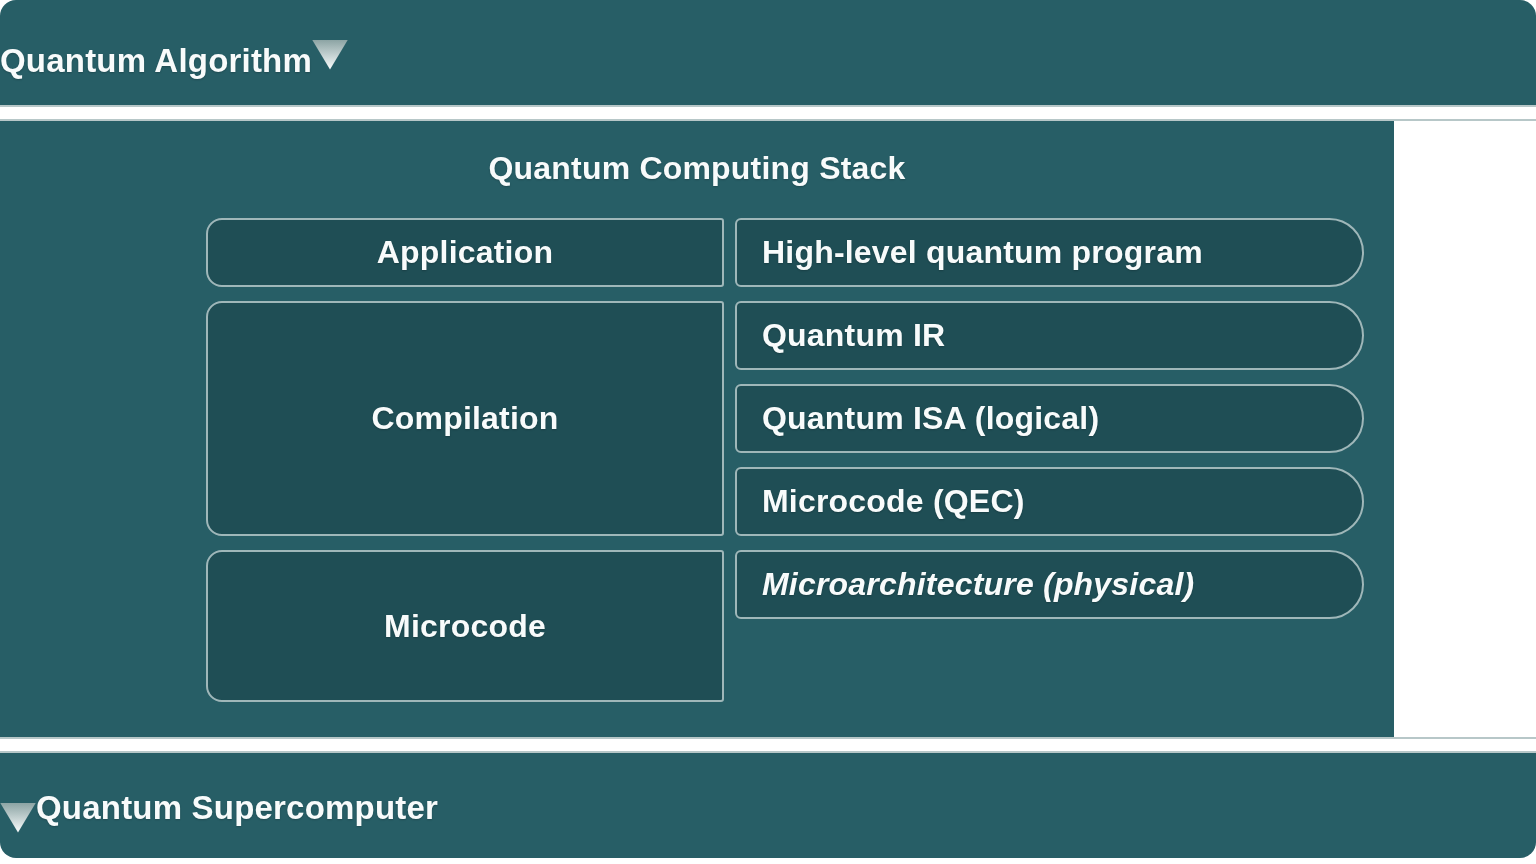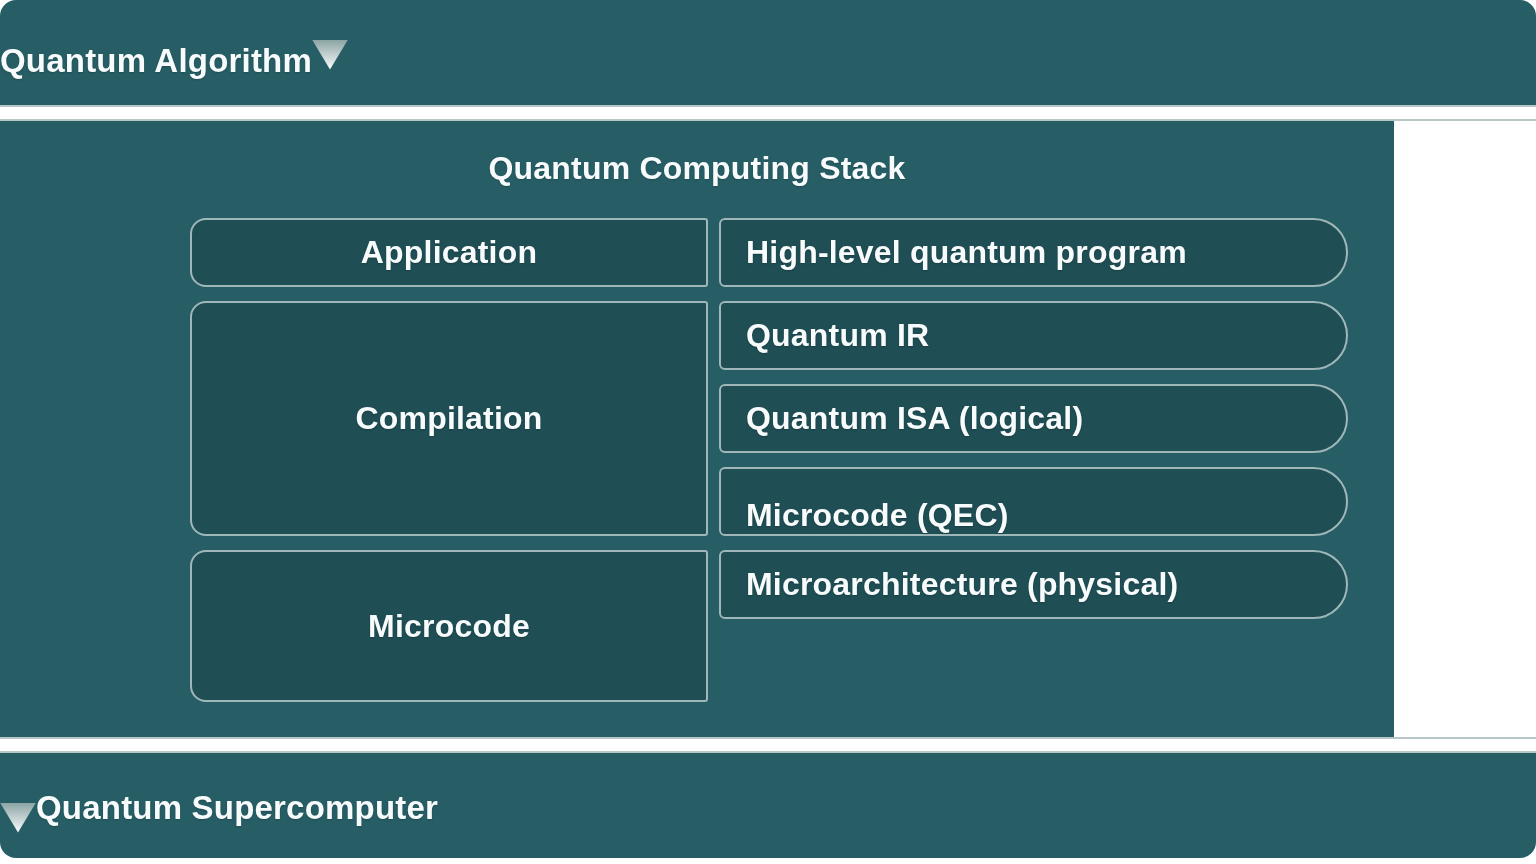--- a/index.html
+++ b/index.html
@@ -93,21 +93,21 @@
     margin: 0;
     text-align: center;
     font-size: 32px;
     font-weight: 700;
     line-height: 44px;
     letter-spacing: 0.2px;
     text-shadow: 0 1px 2px rgba(0,0,0,0.20);
   }
   .grid {
     position: absolute;
-    left: 190px;
+    left: 206px;
     top: 97px;
     display: grid;
     grid-template-columns: 518px 629px;
     grid-auto-rows: 69px;
     column-gap: 11px;
     row-gap: 14px;
   }
   .box {
     box-sizing: border-box;
     background: var(--box-bg, #1F4E55);
@@ -129,22 +129,22 @@
   .cat-2 { grid-row: 2 / span 3; }
   .cat-3 { grid-row: 5 / span 2; }
   .layer {
     grid-column: 2;
     padding-left: 25px;
     border-radius: 6px 35px 35px 6px;
   }
   .layer-1 { grid-row: 1; }
   .layer-2 { grid-row: 2; }
   .layer-3 { grid-row: 3; }
-  .layer-4 { grid-row: 4; align-items: flex-end; }
-  .layer-5 { grid-row: 5; }
+  .layer-4 { grid-row: 4; }
+  .layer-5 { grid-row: 5; font-style: italic; }
   .layer-6 { grid-row: 6; }
 </style>
 </head>
 <body style="--page-bg: #FFFFFF; --banner-bg: #275E66; --box-bg: #1F4E55; --box-border: #9FB7B9; --text: #F8FBFB; --divider-fill: #FFFFFF; --divider-edge: #B7C7C8; --arrow-top: #8CA4A4; --arrow-bottom: #FCFEFE;">
 
 <div class="figure">
 
   <header class="banner banner-top">
     <div class="banner-label">Quantum Algorithm</div>
     <div class="arrow"></div>

